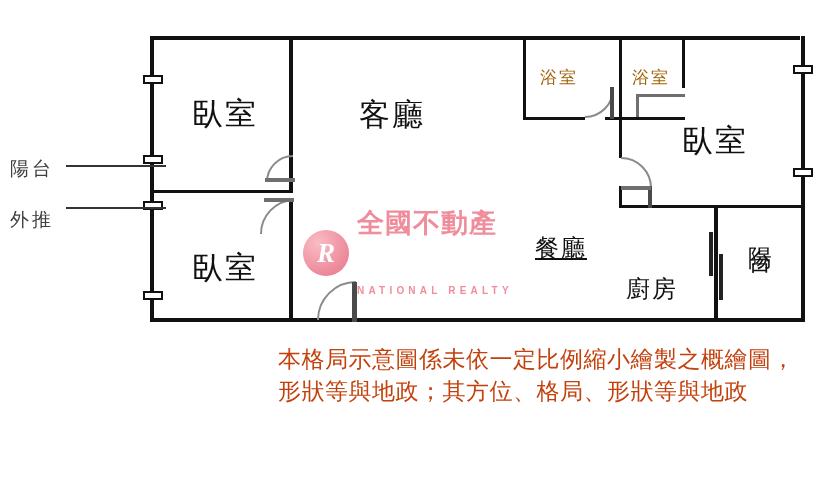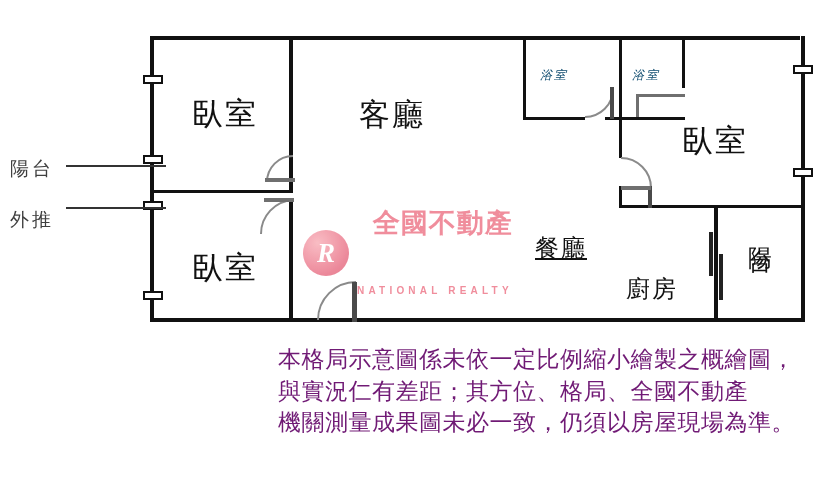--- a/index.html
+++ b/index.html
@@ -26,21 +26,21 @@
     position: absolute;
     font-family: "Liberation Sans", sans-serif;
     color: #111111;
     white-space: nowrap;
     letter-spacing: 2px;
     line-height: 1;
     user-select: none;
   }
   .lbl-big   { font-size: 31px; font-weight: 400; }
   .lbl-mid   { font-size: 24px; font-weight: 400; }
-  .lbl-small { font-size: 12px; font-weight: 400; color: #0c4a6e; font-style: italic; }
+  .lbl-small { font-size: 17px; font-weight: 400; color: #a16207; }
   .lbl-vert {
     font-size: 24px;
     writing-mode: vertical-rl;
     text-orientation: upright;
     letter-spacing: 2px;
     line-height: 1;
   }
   .side-label {
     position: absolute;
     font-size: 19px;
@@ -75,21 +75,21 @@
     left: 0; top: 0; right: 0; bottom: 0;
     display: flex;
     align-items: center;
     justify-content: center;
     font-family: "Liberation Serif", serif;
     font-size: 27px;
     font-style: italic;
     font-weight: 700;
     color: #ffffff;
   }
-  #wm-text { display: flex; flex-direction: column; justify-content: center; text-align: right; }
+  #wm-text { display: flex; flex-direction: column; justify-content: center; }
   #wm-cn {
     font-size: 27px;
     font-weight: 700;
     color: #ef8595;
     letter-spacing: 1px;
     line-height: 1.05;
     white-space: nowrap;
   }
   #wm-en {
     font-size: 10px;
@@ -101,21 +101,21 @@
     margin-top: 48px;
   }
   #disclaimer {
     position: absolute;
     left: 278px;
     top: 344px;
     width: 540px;
     font-family: "Liberation Serif", serif;
     font-size: 23px;
     line-height: 1.38;
-    color: #701a75;
+    color: #c2410c;
     letter-spacing: 0.5px;
   }
   #disclaimer div { white-space: nowrap; }
 </style>
 </head>
 <body>
 
 <div id="root">
 
   <svg id="plan-svg" viewBox="0 0 830 498">
@@ -248,17 +248,16 @@
       <div class="mono">R</div>
     </div>
     <div id="wm-text">
       <div id="wm-cn">全國不動產</div>
       <div id="wm-en">NATIONAL REALTY</div>
     </div>
   </div>
 
   <div id="disclaimer">
     <div>本格局示意圖係未依一定比例縮小繪製之概繪圖，</div>
-    <div>與實況仁有差距；其方位、格局、全國不動產</div>
-    <div>機關測量成果圖未必一致，仍須以房屋現場為準。</div>
+    <div>形狀等與地政；其方位、格局、形狀等與地政</div>
   </div>
 
 </div>
 
 </body></html>

